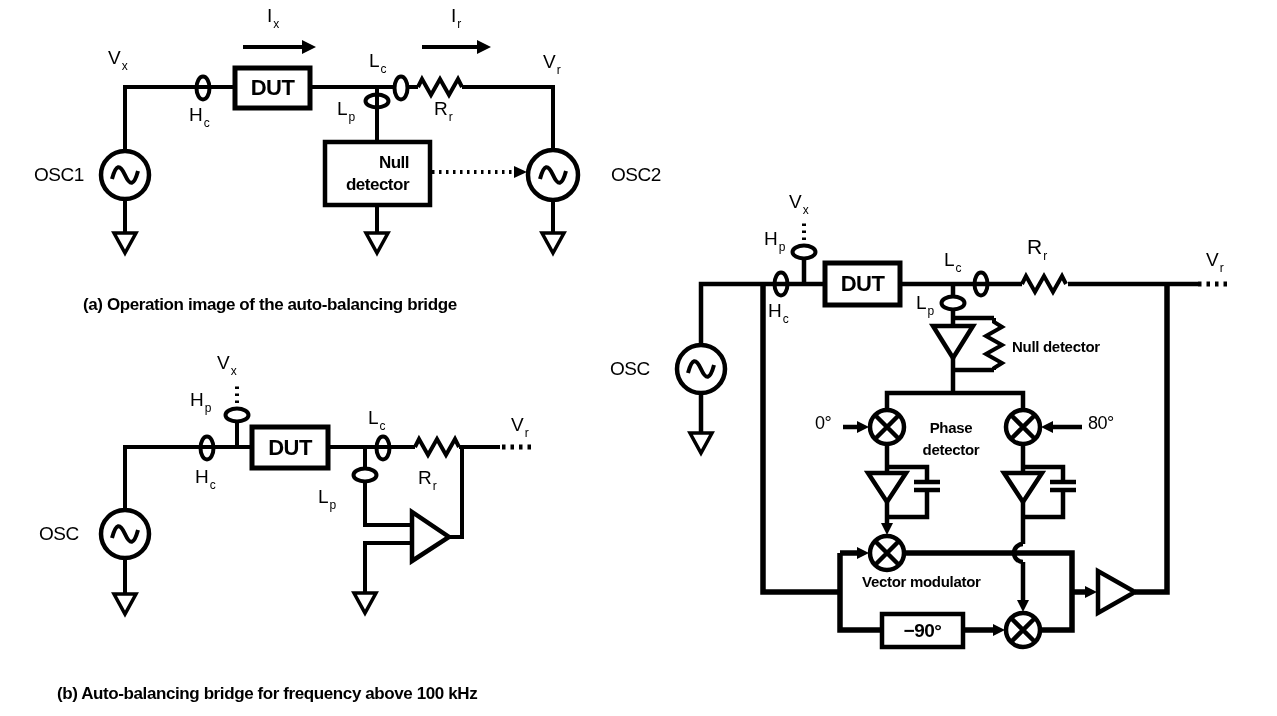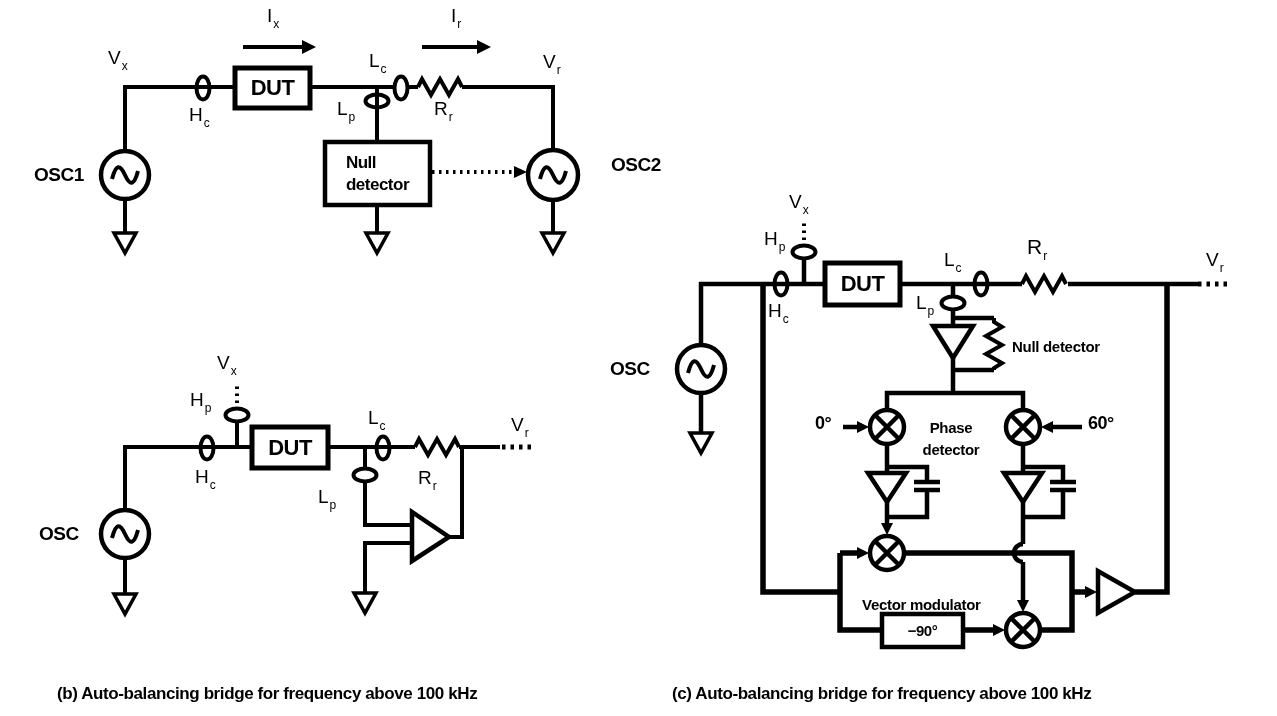--- a/index.html
+++ b/index.html
@@ -18,23 +18,23 @@
   .box { fill:#ffffff; stroke:#000; stroke-width:5; }
   .bx4 { fill:#ffffff; stroke:#000; stroke-width:4.5; }
   .cir { fill:#ffffff; stroke:#000; stroke-width:4.5; }
   .ovl { fill:none; stroke:#000; stroke-width:4; }
   .tri { fill:#ffffff; stroke:#000; stroke-width:4.5; stroke-linejoin:miter; }
   .gnd { fill:#ffffff; stroke:#000; stroke-width:3.5; stroke-linejoin:miter; }
   .ah  { fill:#000; stroke:none; }
   
   .lbl { position:absolute; font-weight:normal; font-size:19px; letter-spacing:-0.5px; white-space:nowrap; line-height:1; }
   .lbl .sub { font-size:12px; vertical-align:-6px; margin-left:1.5px; letter-spacing:0; }
-  .plain { position:absolute; font-weight:bold; font-size:19px; letter-spacing:-0.5px; white-space:nowrap; line-height:1; }
+  .plain { position:absolute; font-weight:normal; font-size:19px; letter-spacing:-0.5px; white-space:nowrap; line-height:1; }
   .small { position:absolute; font-weight:bold; font-size:15px; letter-spacing:-0.3px; white-space:pre-line; line-height:1.45; }
-  .boxlbl { position:absolute; display:flex; align-items:center; justify-content:center; text-align:left;
+  .boxlbl { position:absolute; display:flex; align-items:center; justify-content:center; text-align:right;
             font-weight:bold; letter-spacing:-0.5px; white-space:pre-line; }
   .cap { position:absolute; font-weight:bold; font-size:17px; letter-spacing:-0.4px; white-space:nowrap; }
 </style>
 </head>
 <body>
 
 <div id="stage">
 
 <svg width="1277" height="716" viewBox="0 0 1277 716">
 
@@ -136,24 +136,25 @@
 
   <div class="lbl" style="left:108px;top:48px"><span>V</span><span class="sub">x</span></div>
   <div class="lbl" style="left:189px;top:105px"><span>H</span><span class="sub">c</span></div>
   <div class="lbl" style="left:267px;top:6px"><span>I</span><span class="sub">x</span></div>
   <div class="lbl" style="left:369px;top:51px"><span>L</span><span class="sub">c</span></div>
   <div class="lbl" style="left:337px;top:99px"><span>L</span><span class="sub">p</span></div>
   <div class="lbl" style="left:451px;top:6px"><span>I</span><span class="sub">r</span></div>
   <div class="lbl" style="left:434px;top:99px"><span>R</span><span class="sub">r</span></div>
   <div class="lbl" style="left:543px;top:52px"><span>V</span><span class="sub">r</span></div>
   <div class="plain" style="left:34px;top:165px">OSC1</div>
-  <div class="plain" style="left:611px;top:155px">OSC2</div>
+  <div class="plain" style="left:611px;top:165px">OSC2</div>
   <div class="boxlbl" style="left:235px;top:68px;width:75px;height:40px;font-size:22px">DUT</div>
   <div class="boxlbl" style="left:325px;top:142px;width:105px;height:63px;font-size:17px;line-height:1.25">Null
 detector</div>
+  <div class="cap" style="left:83px;top:295px">(a) Operation image of the auto-balancing bridge</div>
 
   <div class="lbl" style="left:217px;top:353px"><span>V</span><span class="sub">x</span></div>
   <div class="lbl" style="left:190px;top:390px"><span>H</span><span class="sub">p</span></div>
   <div class="lbl" style="left:195px;top:467px"><span>H</span><span class="sub">c</span></div>
   <div class="lbl" style="left:368px;top:408px"><span>L</span><span class="sub">c</span></div>
   <div class="lbl" style="left:318px;top:487px"><span>L</span><span class="sub">p</span></div>
   <div class="lbl" style="left:418px;top:468px"><span>R</span><span class="sub">r</span></div>
   <div class="lbl" style="left:511px;top:415px"><span>V</span><span class="sub">r</span></div>
   <div class="plain" style="left:39px;top:524px">OSC</div>
   <div class="boxlbl" style="left:252px;top:427px;width:76px;height:41px;font-size:22px">DUT</div>
@@ -164,19 +165,18 @@
   <div class="lbl" style="left:768px;top:301px"><span>H</span><span class="sub">c</span></div>
   <div class="lbl" style="left:944px;top:250px"><span>L</span><span class="sub">c</span></div>
   <div class="lbl" style="left:916px;top:293px"><span>L</span><span class="sub">p</span></div>
   <div class="lbl" style="left:1027px;top:236px;font-size:21px"><span>R</span><span class="sub">r</span></div>
   <div class="lbl" style="left:1206px;top:250px"><span>V</span><span class="sub">r</span></div>
   <div class="plain" style="left:610px;top:359px">OSC</div>
   <div class="boxlbl" style="left:825px;top:263px;width:75px;height:42px;font-size:22px">DUT</div>
   <div class="small" style="left:1012px;top:336px">Null detector</div>
   <div class="small" style="left:905px;top:417px;width:92px;text-align:center">Phase
 detector</div>
-  <div class="small" style="left:862px;top:594px">Vector modulator</div>
+  <div class="small" style="left:862px;top:571px">Vector modulator</div>
   <div class="plain" style="left:815px;top:414px;font-size:18px">0°</div>
-  <div class="plain" style="left:1088px;top:414px;font-size:18px">60°</div>
-  <div class="boxlbl" style="left:882px;top:614px;width:81px;height:33px;font-size:15px">−90°</div>
-  <div class="cap" style="left:672px;top:684px">(c) Auto-balancing bridge for frequency above 100 kHz</div>
+  <div class="plain" style="left:1088px;top:414px;font-size:18px">80°</div>
+  <div class="boxlbl" style="left:882px;top:614px;width:81px;height:33px;font-size:19px">−90°</div>
 
 </div>
 
 </body></html>

